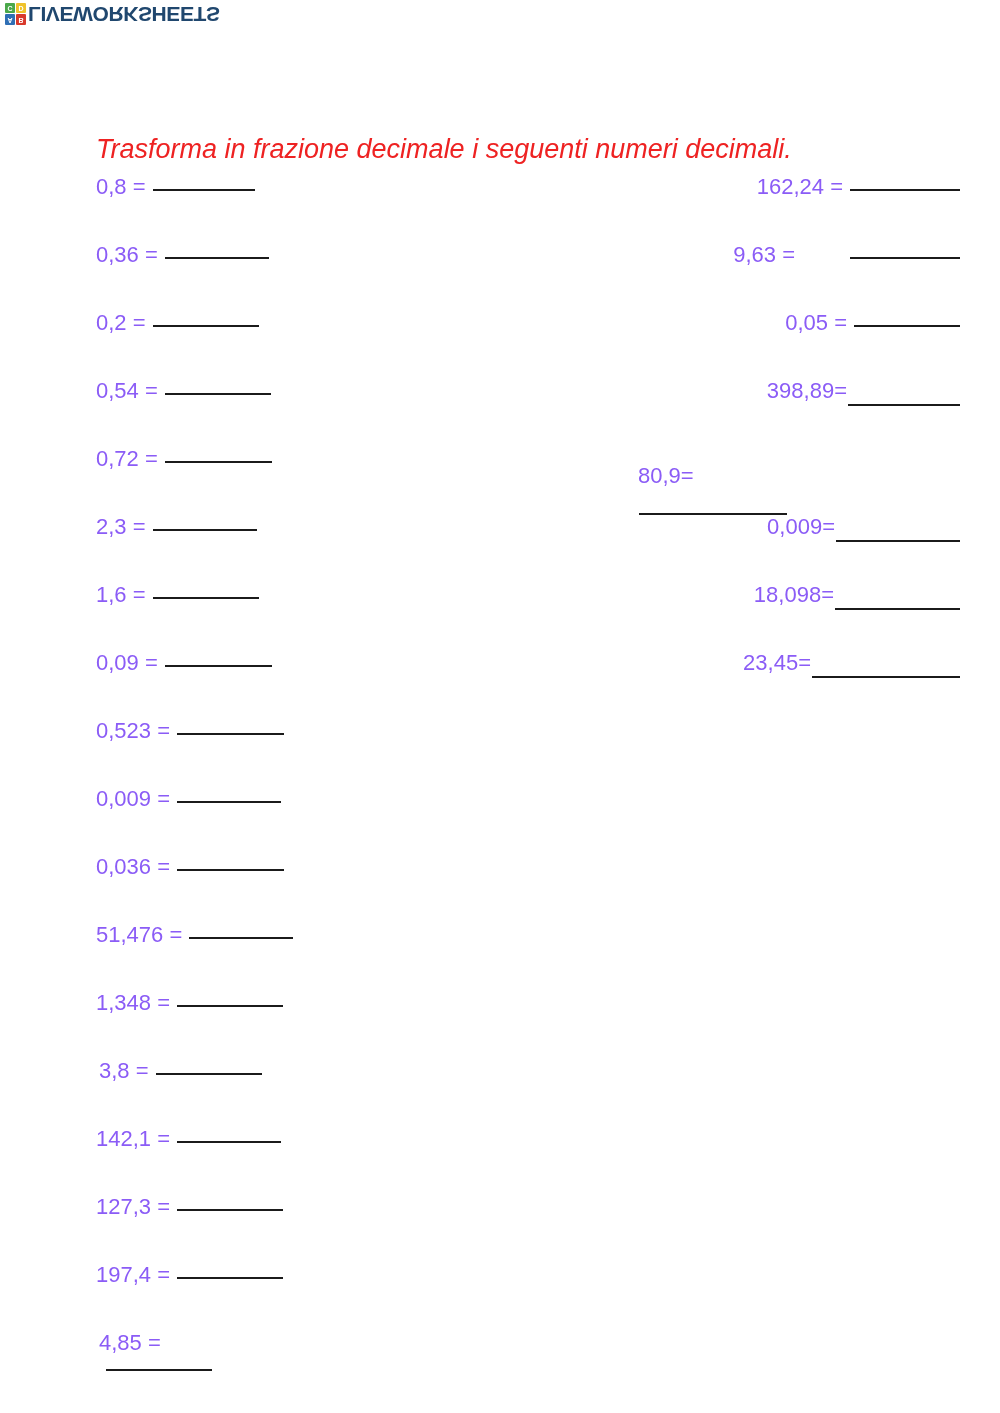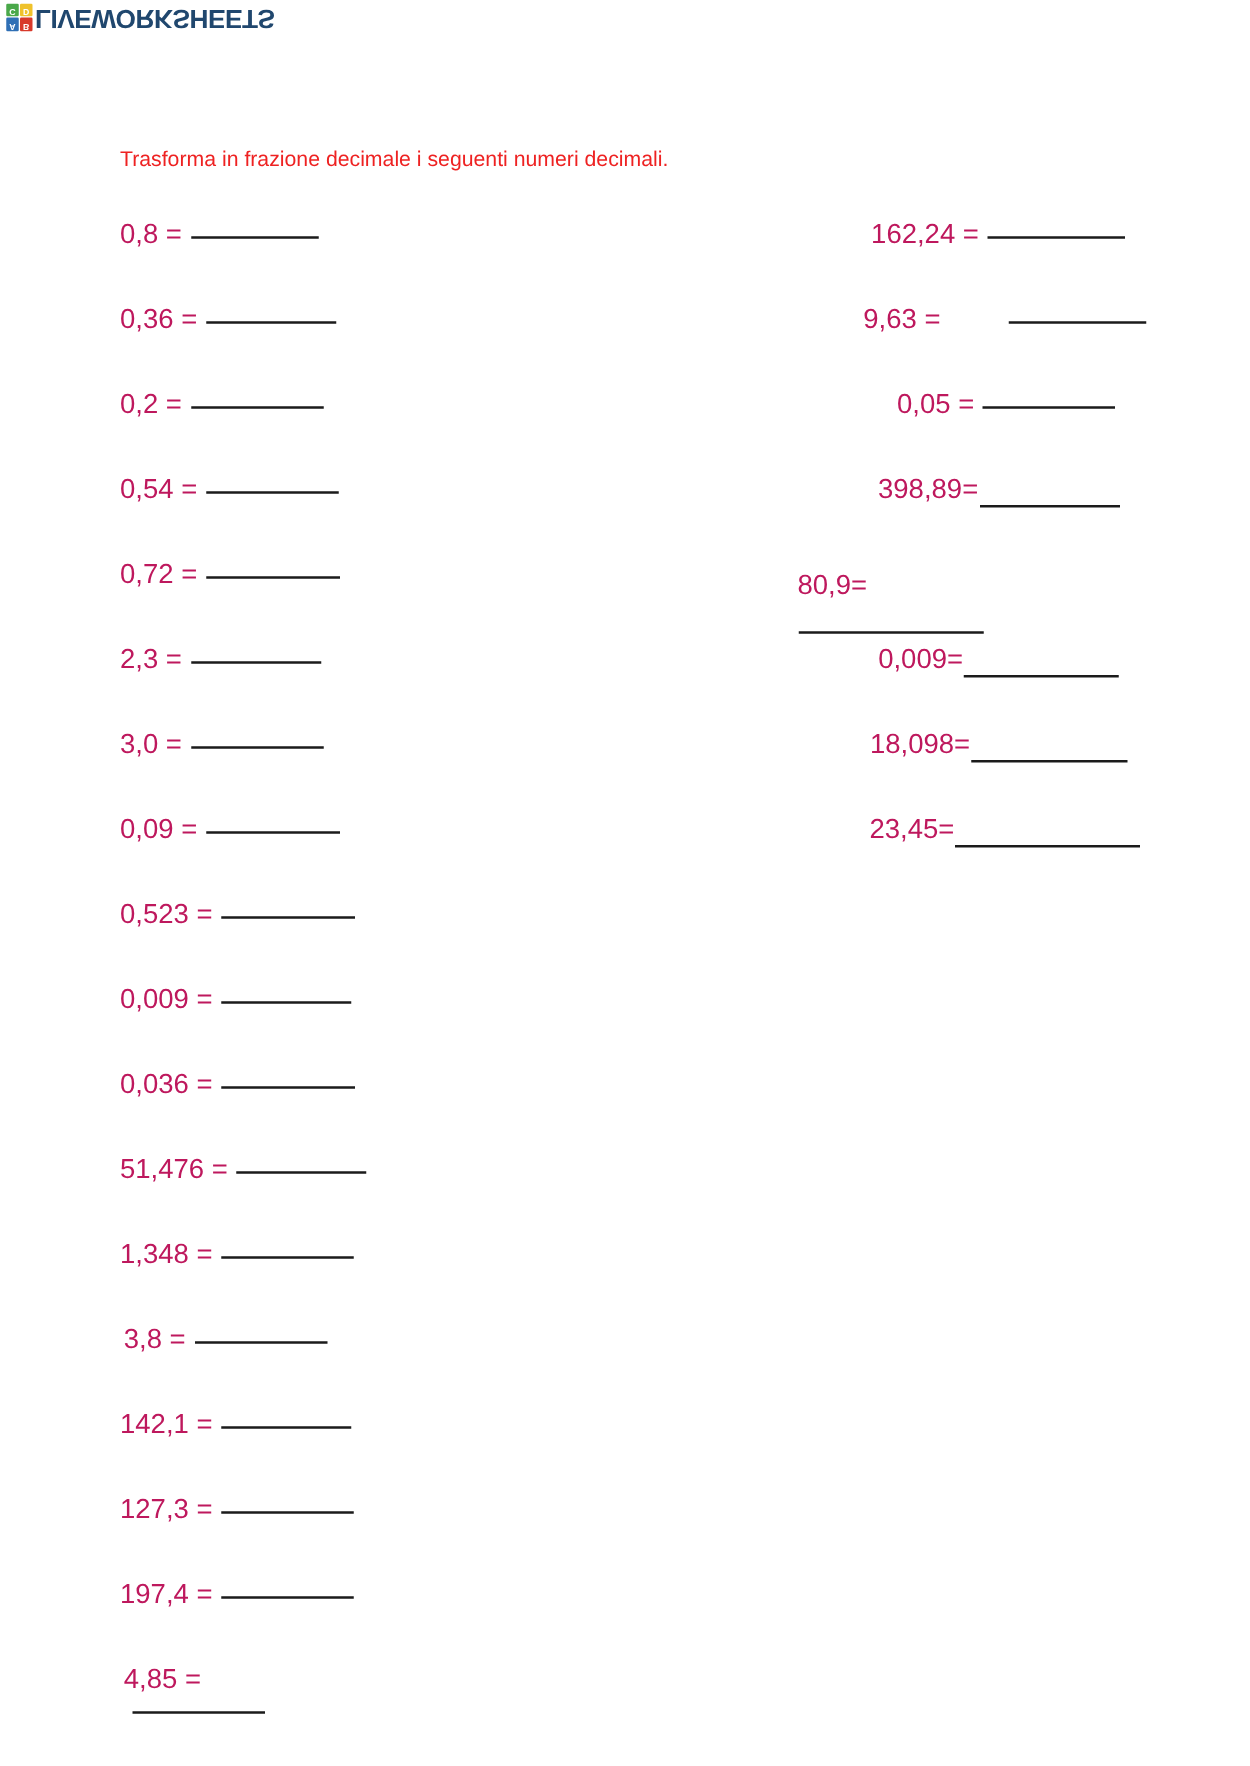--- a/index.html
+++ b/index.html
@@ -53,48 +53,49 @@
     letter-spacing: -0.4px;
     color: #20476e;
     white-space: nowrap;
     font-family: "Liberation Sans", sans-serif;
   }
 
   
   #worksheet-title {
     position: absolute;
     left: 96px;
-    top: 118px;
-    font-size: 17px;
+    top: 134px;
+    font-size: 27px;
     color: #ee2222;
     white-space: nowrap;
     font-family: "Liberation Sans", sans-serif;
+    font-style: italic;
   }
 
   .exercise-column {
     position: absolute;
     top: 175px;
   }
   #left-column  { left: 96px;  width: 380px; }
   #right-column { left: 630px; width: 330px; }
 
   .exercise-row {
     height: 68px;
     display: flex;
     align-items: flex-start;
     white-space: nowrap;
   }
   #right-column .exercise-row {
     
-    justify-content: center;
+    justify-content: flex-end;
   }
   .exercise-label {
     font-size: 22px;
     line-height: 24px;
-    color: #be185d;
+    color: #8b5cf6;
     font-family: "Liberation Sans", sans-serif;
   }
   .answer-rule {
     display: inline-block;
     flex: 0 0 auto;
     border-bottom: 2.2px solid #1b1b1b;
   }
   
   .answer-rule.mid {
     margin-left: 7px;
@@ -140,21 +141,21 @@
     </div>
     <div class="exercise-row">
       <span class="exercise-label">0,72 =</span>
       <span class="answer-rule mid" style="width: 107px;"></span>
     </div>
     <div class="exercise-row">
       <span class="exercise-label">2,3 =</span>
       <span class="answer-rule mid" style="width: 104px;"></span>
     </div>
     <div class="exercise-row">
-      <span class="exercise-label">3,0 =</span>
+      <span class="exercise-label">1,6 =</span>
       <span class="answer-rule mid" style="width: 106px;"></span>
     </div>
     <div class="exercise-row">
       <span class="exercise-label">0,09 =</span>
       <span class="answer-rule mid" style="width: 107px;"></span>
     </div>
     <div class="exercise-row">
       <span class="exercise-label">0,523 =</span>
       <span class="answer-rule mid" style="width: 107px;"></span>
     </div>

